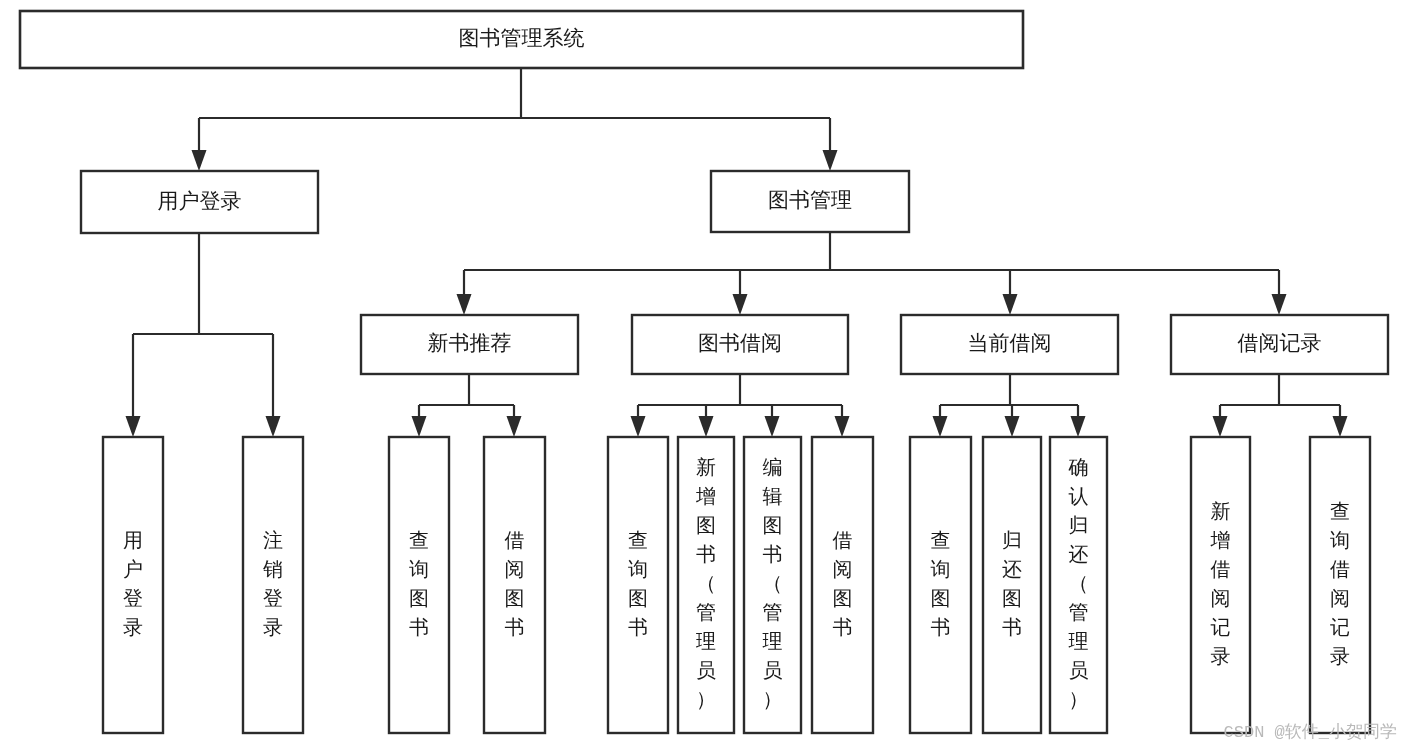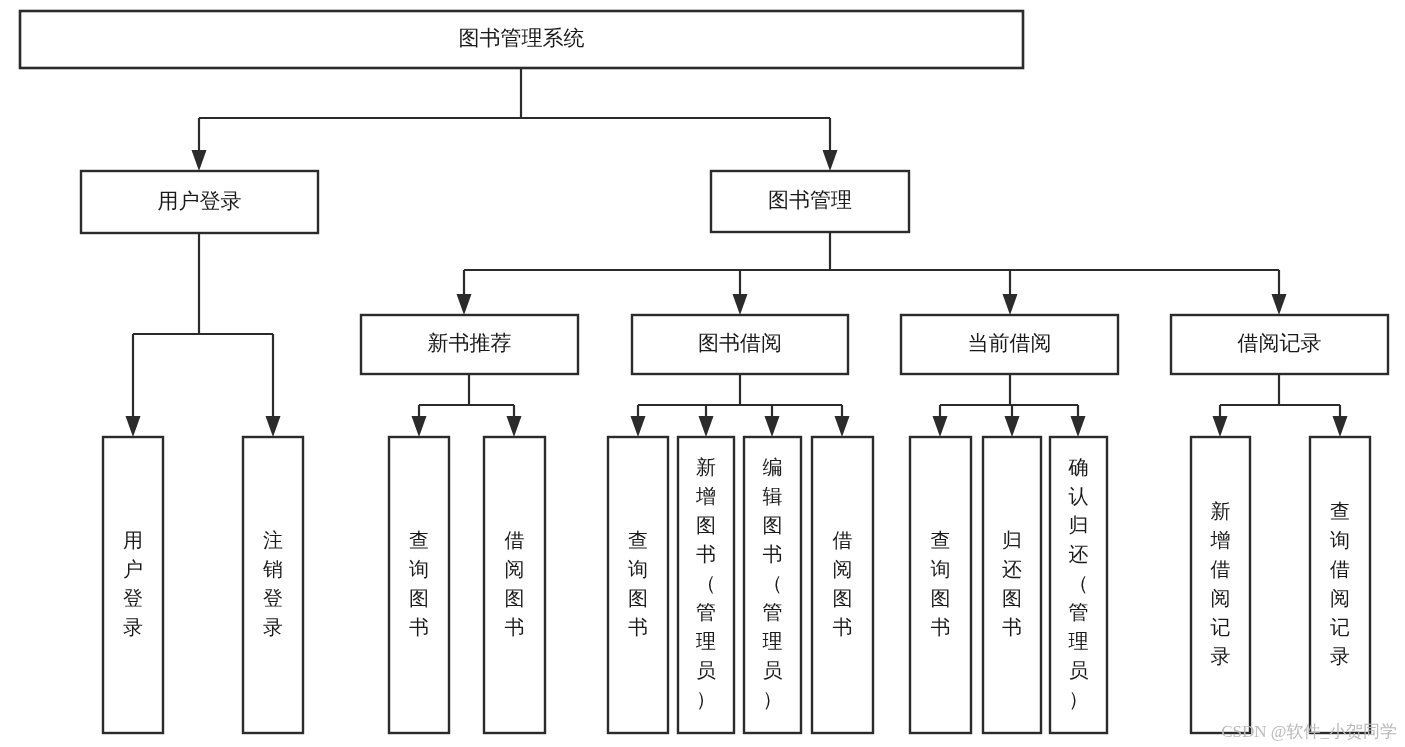--- a/index.html
+++ b/index.html
@@ -55,21 +55,21 @@
   .node-label.vertical-label {
     font-size: 20px;
     letter-spacing: 0px;
   }
   .watermark-text {
     position: absolute;
     right: 8px;
     bottom: 4px;
     color: #b9b9b9;
     font-size: 17px;
-    font-family: Liberation Serif, serif;
+    font-family: Liberation Mono, monospace;
     white-space: nowrap;
     user-select: none;
     pointer-events: none;
   }
 </style>
 </head>
 <body>
 
 <div id="diagram-root">
   <svg class="diagram-canvas" viewBox="0 0 1405 747" xmlns="http://www.w3.org/2000/svg">

